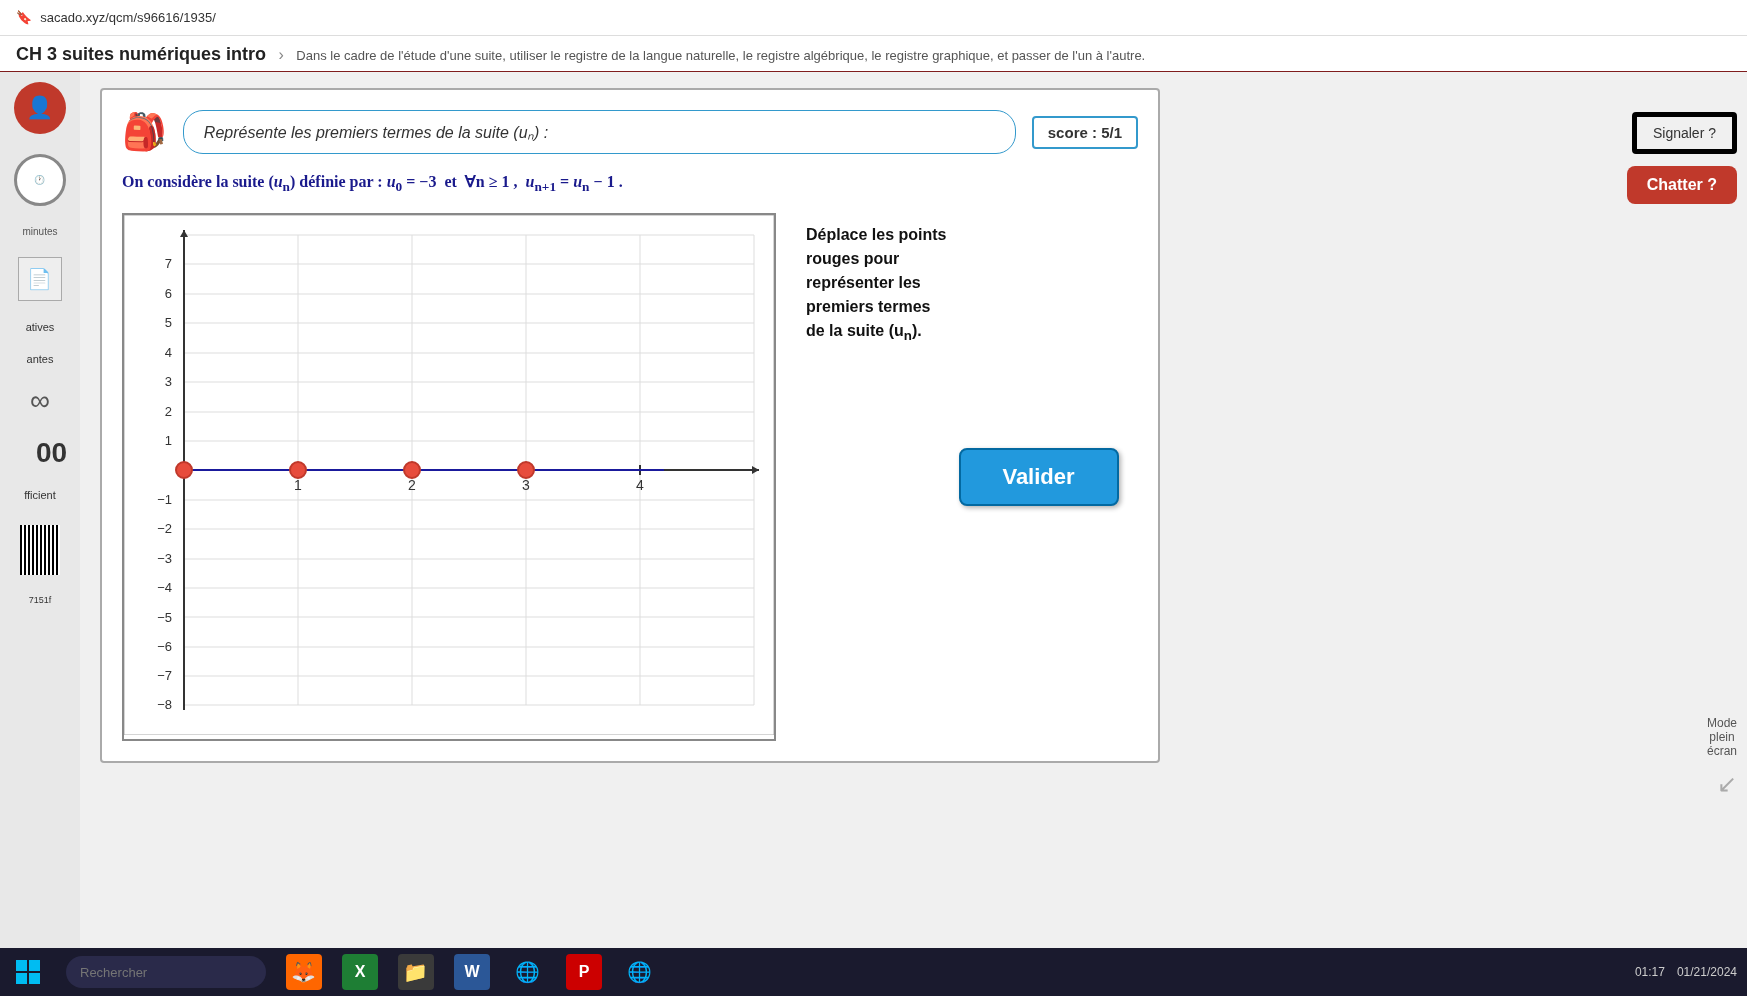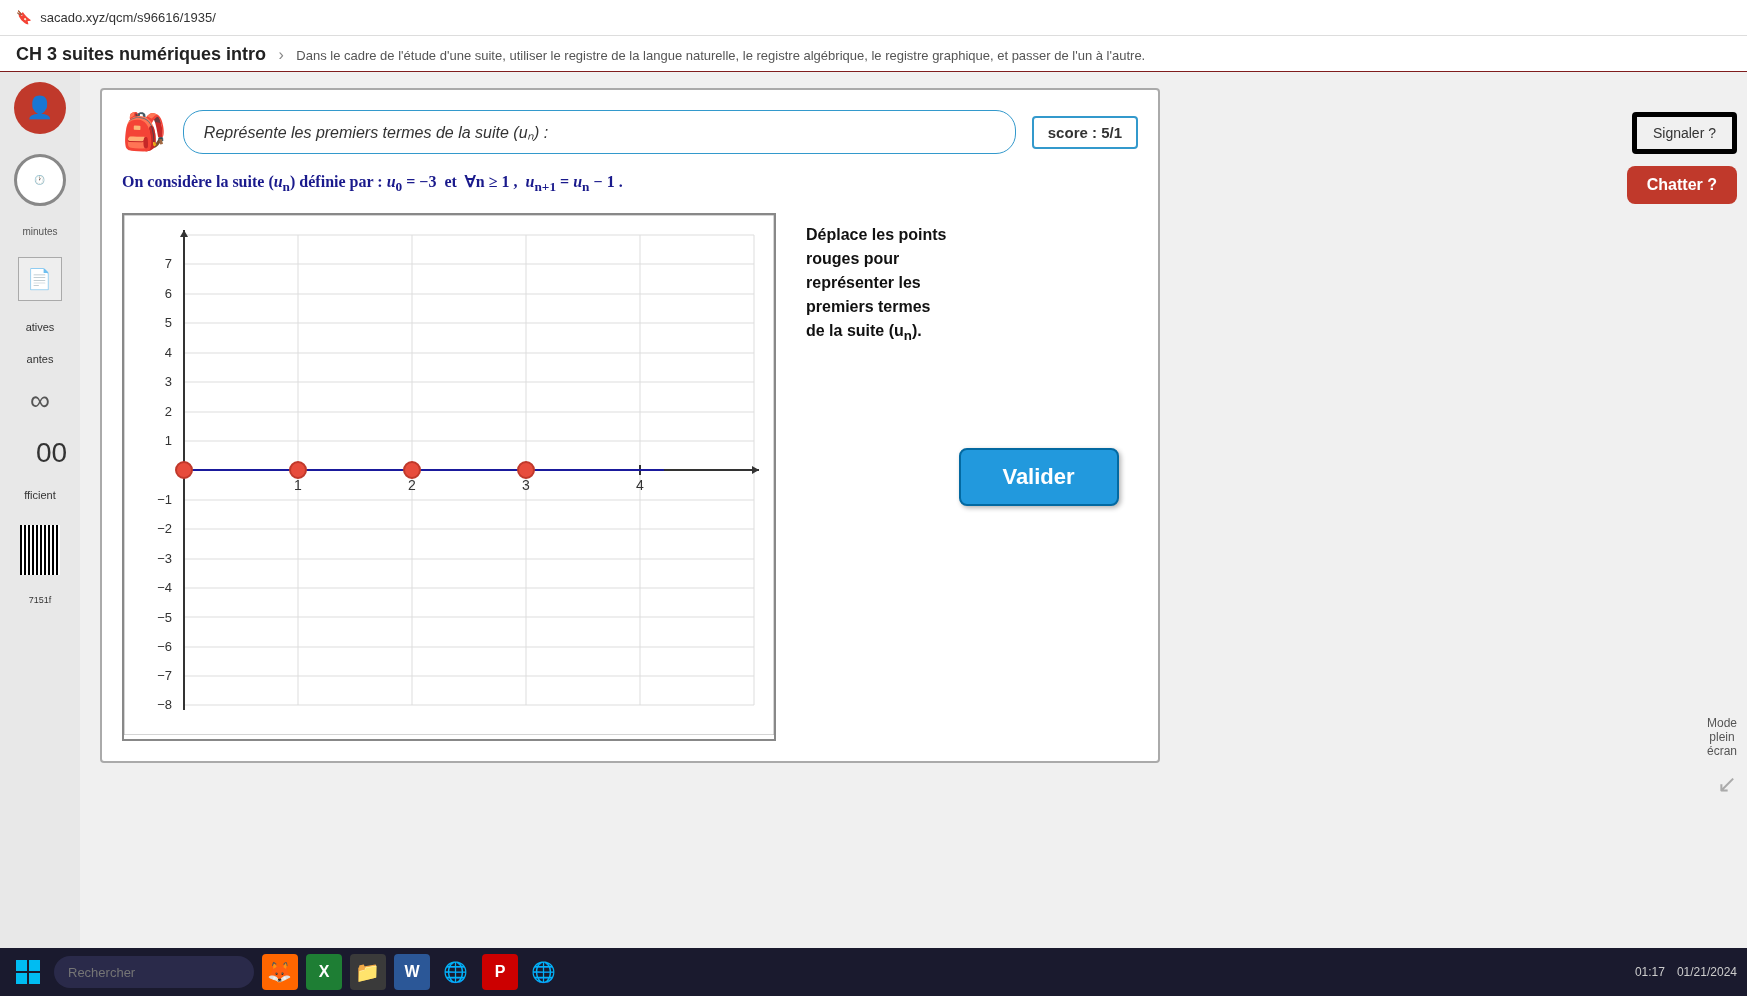--- a/index.html
+++ b/index.html
@@ -99,21 +99,21 @@
       font-size: 11px;
       color: #333;
       text-align: center;
     }
     .sidebar-infinity {
       font-size: 28px;
       color: #555;
     }
     .sidebar-number {
       font-size: 28px;
-      font-weight: normal;
+      font-weight: bold;
       color: #333;
       margin-left: 23px;
     }
     .sidebar-barcode {
       width: 40px;
       height: 50px;
       background: repeating-linear-gradient(90deg, #000 0px, #000 2px, #fff 2px, #fff 4px);
       margin-top: 4px;
     }
     .sidebar-code {
@@ -262,21 +262,21 @@
     .taskbar {
       position: absolute;
       bottom: 0;
       left: 0;
       right: 0;
       height: 48px;
       background: #1a1a2e;
       display: flex;
       align-items: center;
       padding: 0 10px;
-      gap: 8px;
+      gap: 20px;
       z-index: 100;
     }
     .taskbar-start {
       width: 36px;
       height: 36px;
       display: flex;
       align-items: center;
       justify-content: center;
       background: transparent;
       cursor: pointer;

